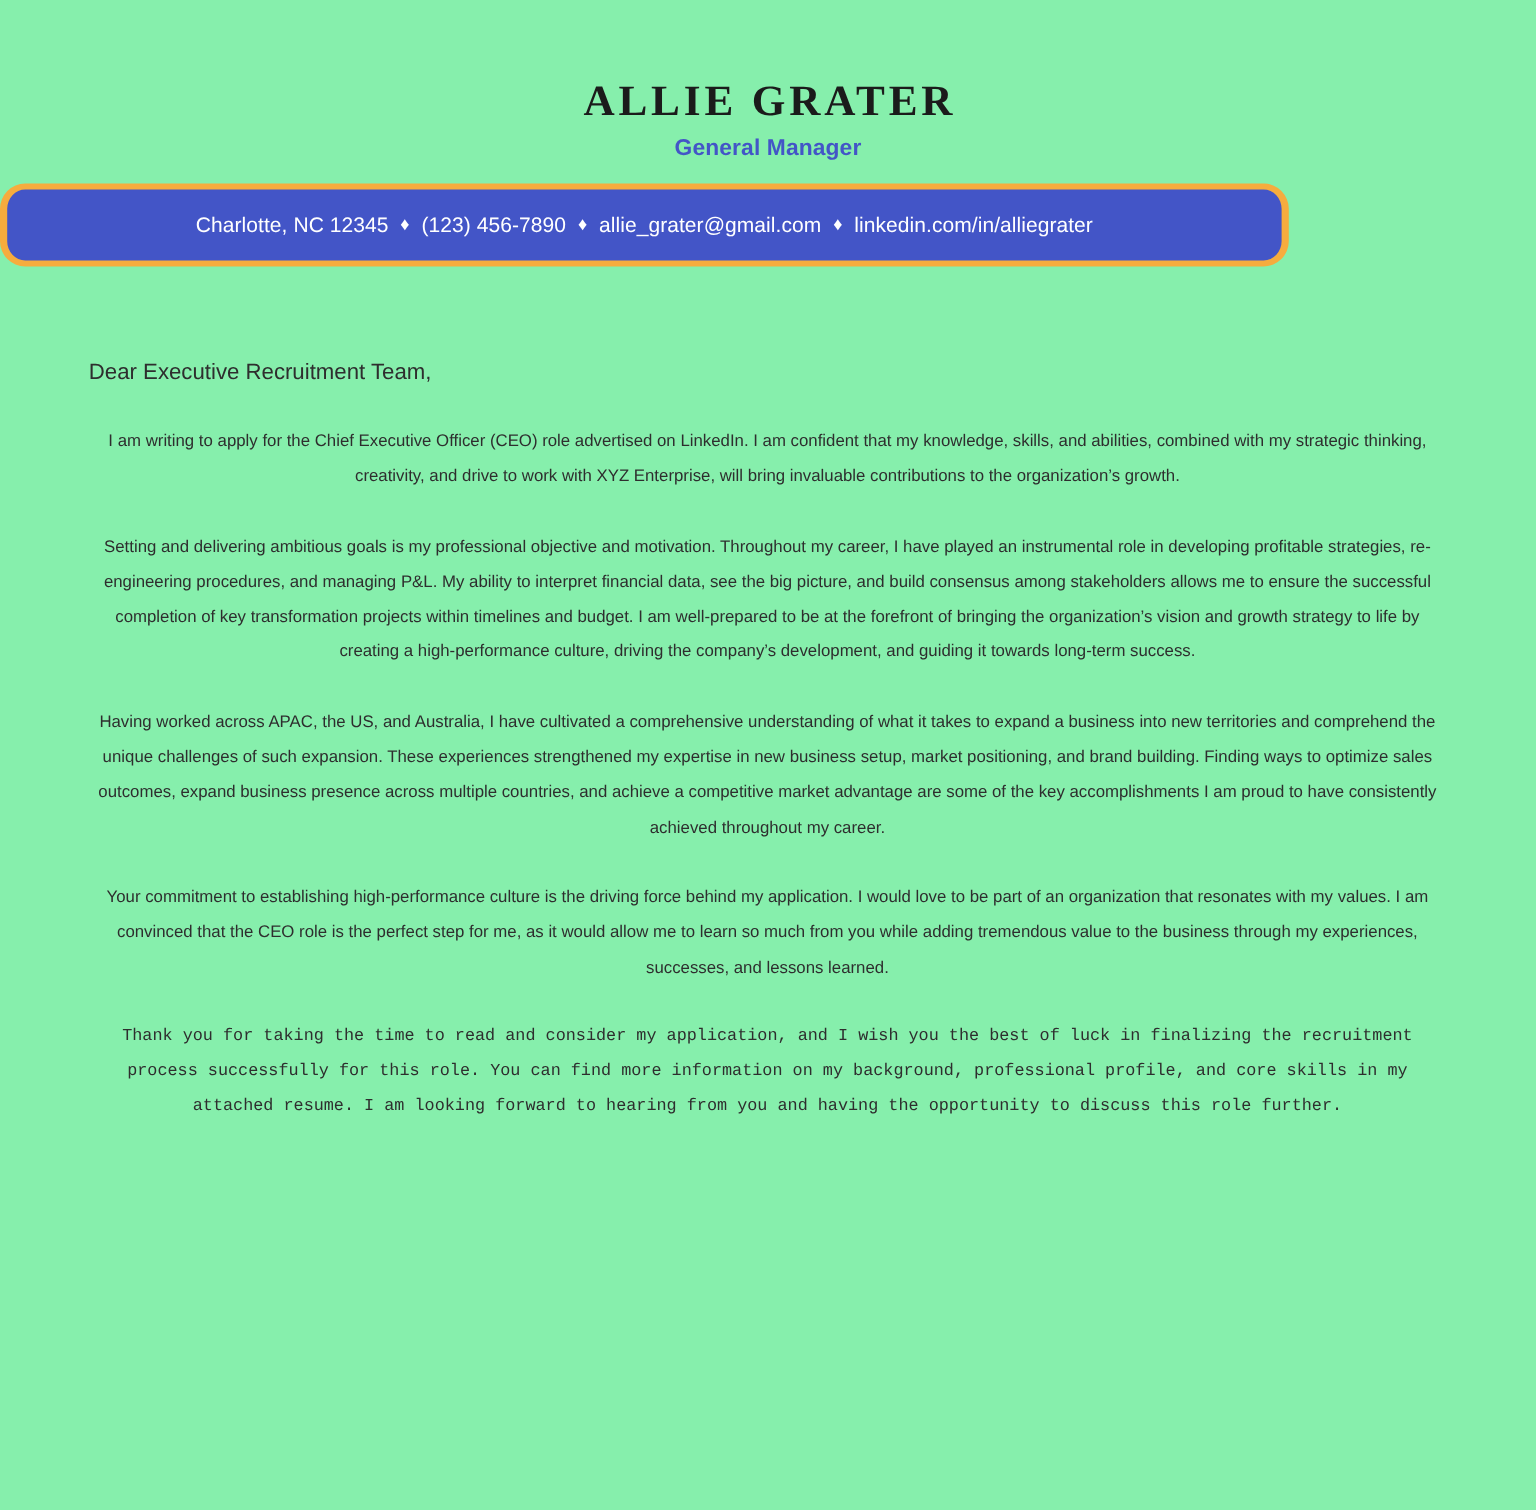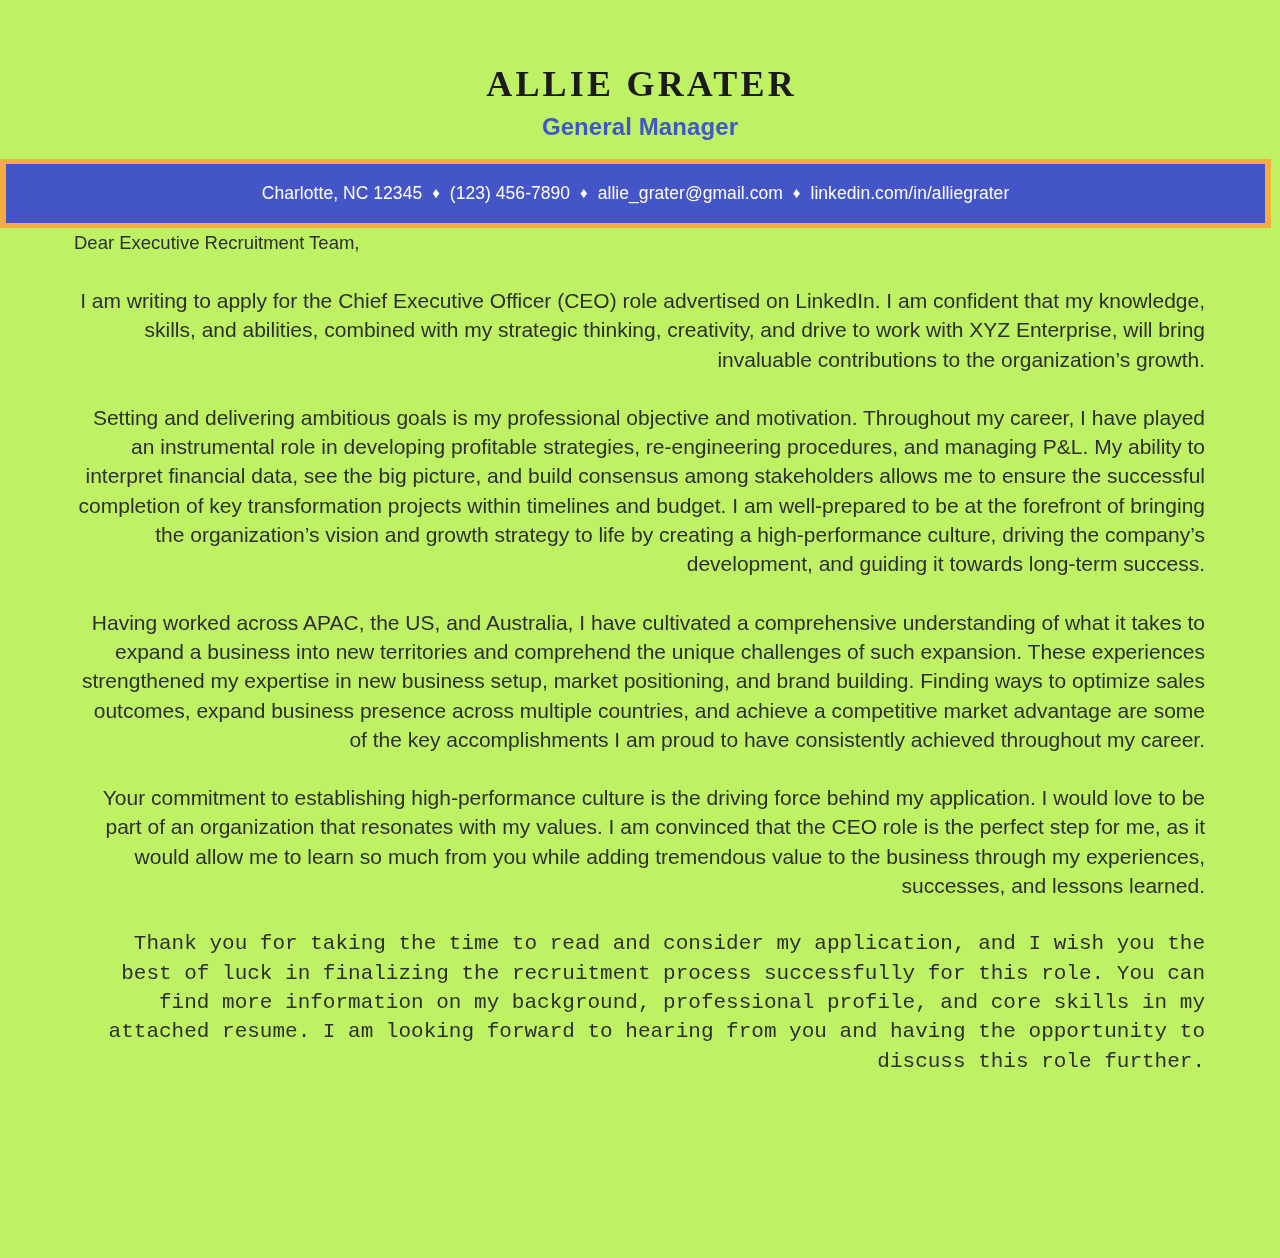--- a/index.html
+++ b/index.html
@@ -13,93 +13,95 @@
     height: 1258px;
     font-family: "Liberation Sans", sans-serif;
     color: #2c2c2c;
     overflow: hidden;
   }
 
   .page {
     position: relative;
     width: 1280px;
     height: 1258px;
-    background: #bef264;
+    background: #86efac;
   }
 
   
   .header {
     padding-top: 66px;
     text-align: center;
   }
   .candidate-name {
     font-family: "Liberation Serif", serif;
     font-weight: bold;
     font-size: 36px;
     letter-spacing: 3.2px;
     color: #1b1b1b;
     line-height: 1.0;
     margin: 0;
     text-indent: 3.2px;
   }
   .candidate-title {
     font-family: "Liberation Sans", sans-serif;
     font-weight: bold;
-    font-size: 24px;
+    font-size: 19px;
     color: #4355c7;
     margin: 0;
     padding-top: 11px;
     letter-spacing: 0.1px;
   }
 
   
   .contact-bar {
     margin-top: 18px;
-    width: 1271px;
+    width: 1074px;
     height: 69px;
     background: #4355c7;
     border-top: 5px solid #f6ac3e;
     border-bottom: 5px solid #f6ac3e;
     border-left: 6px solid #f6ac3e;
     border-right: 6px solid #f6ac3e;
     display: flex;
     align-items: center;
     justify-content: center;
+    border-radius: 21px;
   }
   .contact-line {
     color: #ffffff;
     font-size: 17.5px;
     line-height: 1.2;
     letter-spacing: 0.05px;
     white-space: nowrap;
   }
   .contact-sep {
     display: inline-block;
     padding: 0 5px;
     font-size: 15px;
     position: relative;
     top: -1px;
   }
 
   
   .letter-body {
     padding: 0 75px 0 74px;
+    margin-top: 73px;
   }
   .salutation {
     font-size: 18.5px;
     line-height: 29px;
     color: #2e2e2e;
     margin: 0 0 29px 0;
   }
   .paragraph {
-    font-size: 21px;
+    font-size: 14px;
     line-height: 29.3px;
     color: #2e2e2e;
     margin: 0 0 29px 0;
-    text-align: right;
+    text-align: center;
   }
   .paragraph:last-of-type { margin-bottom: 0; font-family: Liberation Mono, monospace; }
 
   .signature-block {
     margin-top: 62px;
     font-size: 18.5px;
     line-height: 29.3px;
     color: #2e2e2e;
   }
   .signature-line { margin: 0; }

